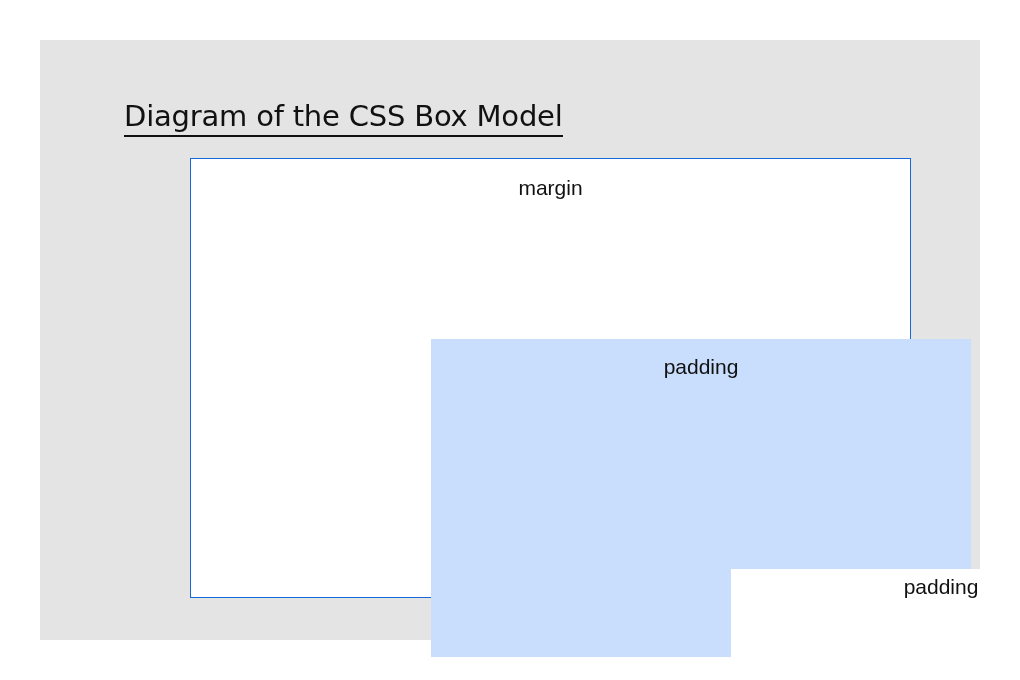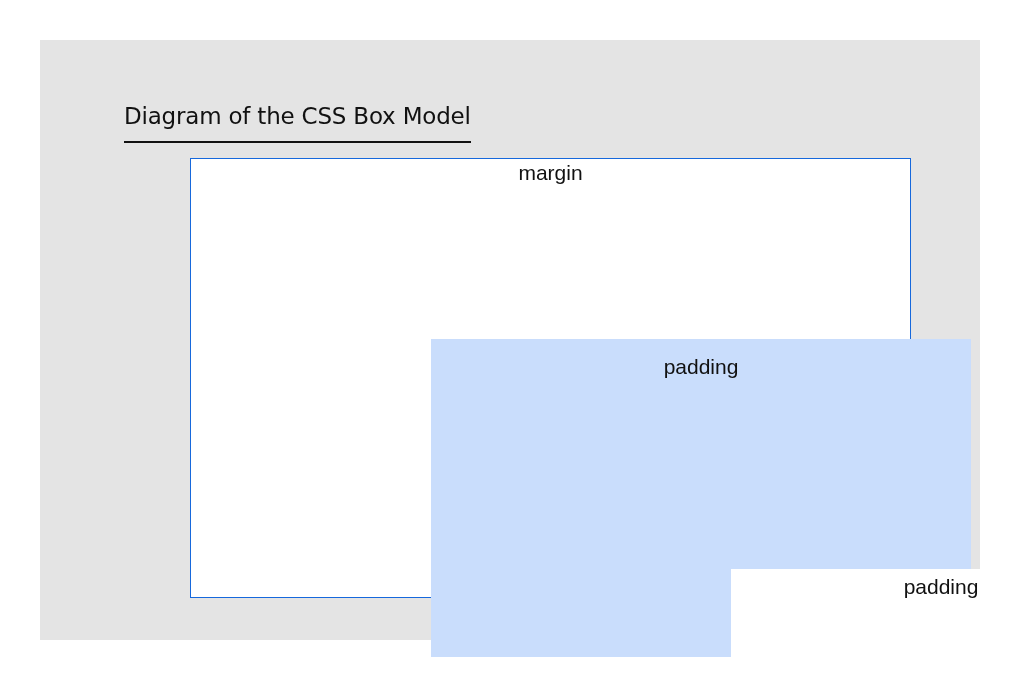--- a/index.html
+++ b/index.html
@@ -31,28 +31,28 @@
     height: 600px;
     background: #e4e4e4;
   }
 
   
   .slide-title {
     position: absolute;
     left: 84px;
     top: 58px;
     font-family: "DejaVu Sans", sans-serif;
-    font-size: 23px;
+    font-size: 29px;
     font-weight: 400;
     letter-spacing: -0.2px;
     color: #111111;
     line-height: 36px;
     white-space: nowrap;
     border-bottom: 2px solid #111111;
-    padding-bottom: 7px;
+    padding-bottom: 1px;
   }
 
   
   .box {
     position: absolute;
     box-sizing: border-box;
   }
 
   .box-margin {
     left: 150px;
@@ -85,21 +85,21 @@
     width: 100%;
     text-align: center;
     color: #111111;
     font-family: "Liberation Sans", sans-serif;
     font-size: 21px;
     font-weight: 400;
     line-height: 24px;
     white-space: nowrap;
   }
 
-  .label-margin  { top: 2px; }
+  .label-margin  { top: 17px; }
   .label-border  { top: 16px; }
   .label-padding { top: 6px; }
 </style>
 </head>
 <body>
 
 <div id="canvas" style="background: rgb(255, 255, 255);">
 
   <div class="slide-panel" style="background: rgb(228, 228, 228);">
 

